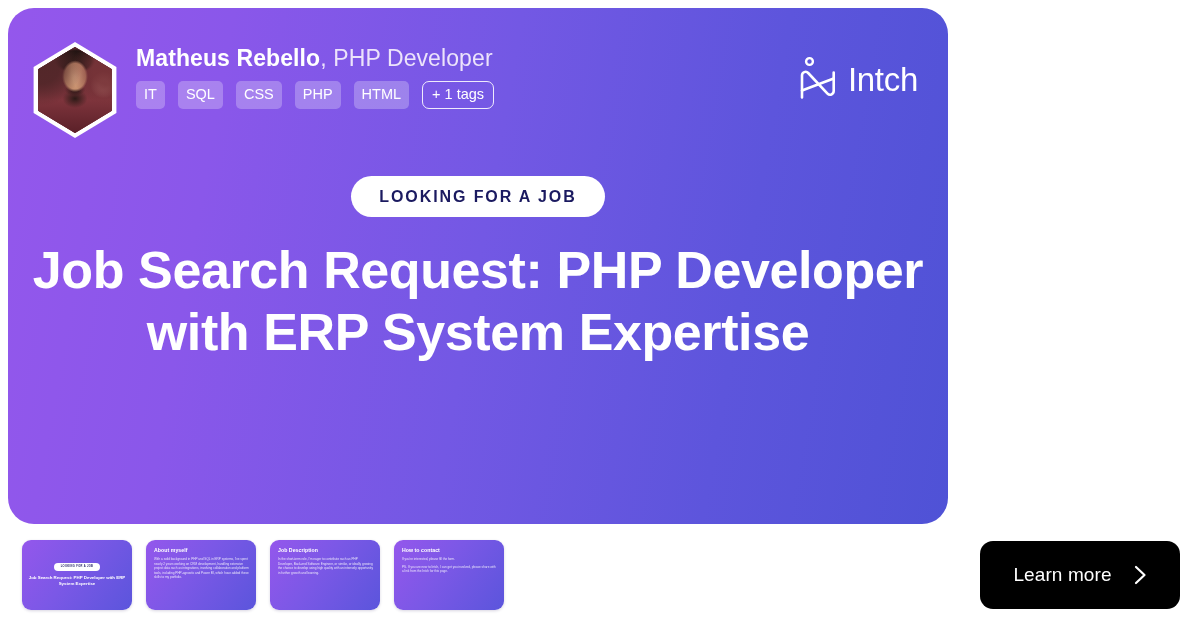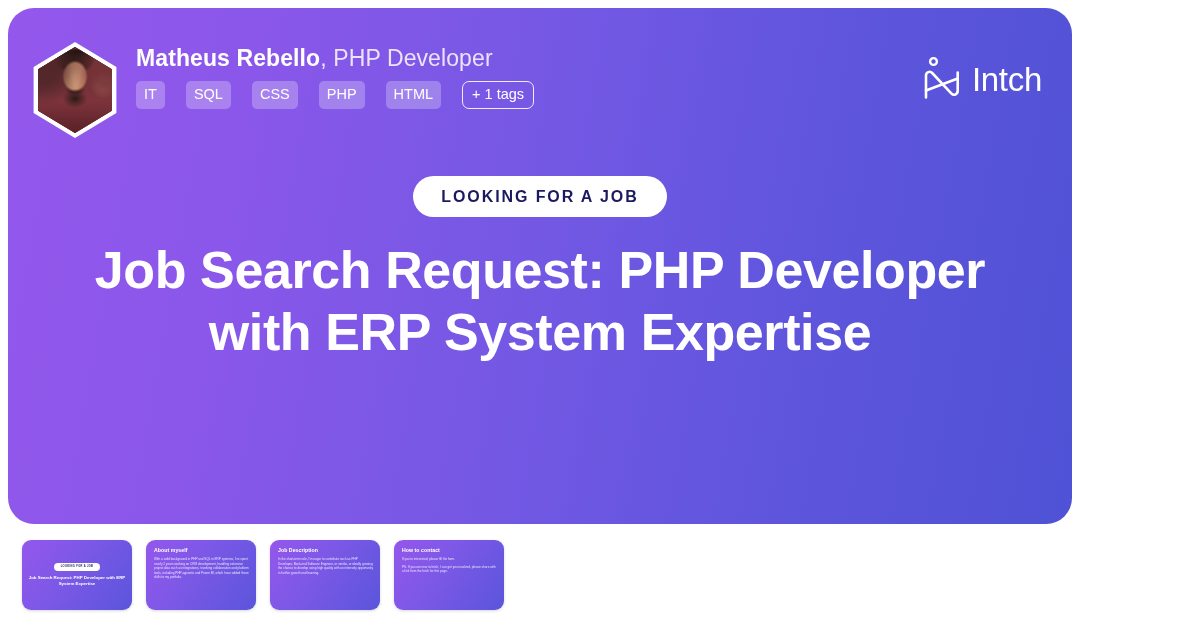--- a/index.html
+++ b/index.html
@@ -17,21 +17,21 @@
     width: 1200px;
     height: 627px;
     background: #ffffff;
   }
 
   
   .hero {
     position: absolute;
     left: 8px;
     top: 8px;
-    width: 1064px;
+    width: 940px;
     height: 516px;
     border-radius: 26px;
     background: linear-gradient(100deg, #9457EC 0%, #8A57EA 22%, #7358E4 50%, #5D55DC 76%, #4F52D6 100%);
     overflow: hidden;
   }
 
   
   .hero-header {
     position: absolute;
     left: 0; top: 0;
@@ -98,21 +98,21 @@
     color: #ffffff;
     letter-spacing: .1px;
     white-space: nowrap;
   }
   .name-strong { font-weight: 700; }
   .name-role { font-weight: 400; color: #ece3fb; }
 
   .tags {
     display: flex;
     align-items: center;
-    gap: 21px;
+    gap: 13px;
     margin-top: 9px;
   }
   .tag {
     font-size: 14.5px;
     line-height: 1;
     color: #ffffff;
     background: rgba(255,255,255,.26);
     border-radius: 5px;
     padding: 6px 8px 7px;
     white-space: nowrap;
@@ -324,14 +324,20 @@
 
     <div class="thumb">
       <div class="thumb-title">How to contact</div>
       <div class="thumb-body">
         <p>If you're interested, please fill the form.</p>
         <p>PS. If you are new to Intch, I can get you involved, please share with a link from the Intch for this page.</p>
       </div>
     </div>
   </div>
 
+  <button class="learn-more">
+    <span class="learn-more-label">Learn more</span>
+    <svg class="chev" viewBox="0 0 13 20" fill="none">
+      <path d="M2 2L10.5 10L2 18" stroke="#ffffff" stroke-width="2.2" stroke-linecap="round" stroke-linejoin="round"></path>
+    </svg>
+  </button>
 
 </div>
 
 </body></html>

